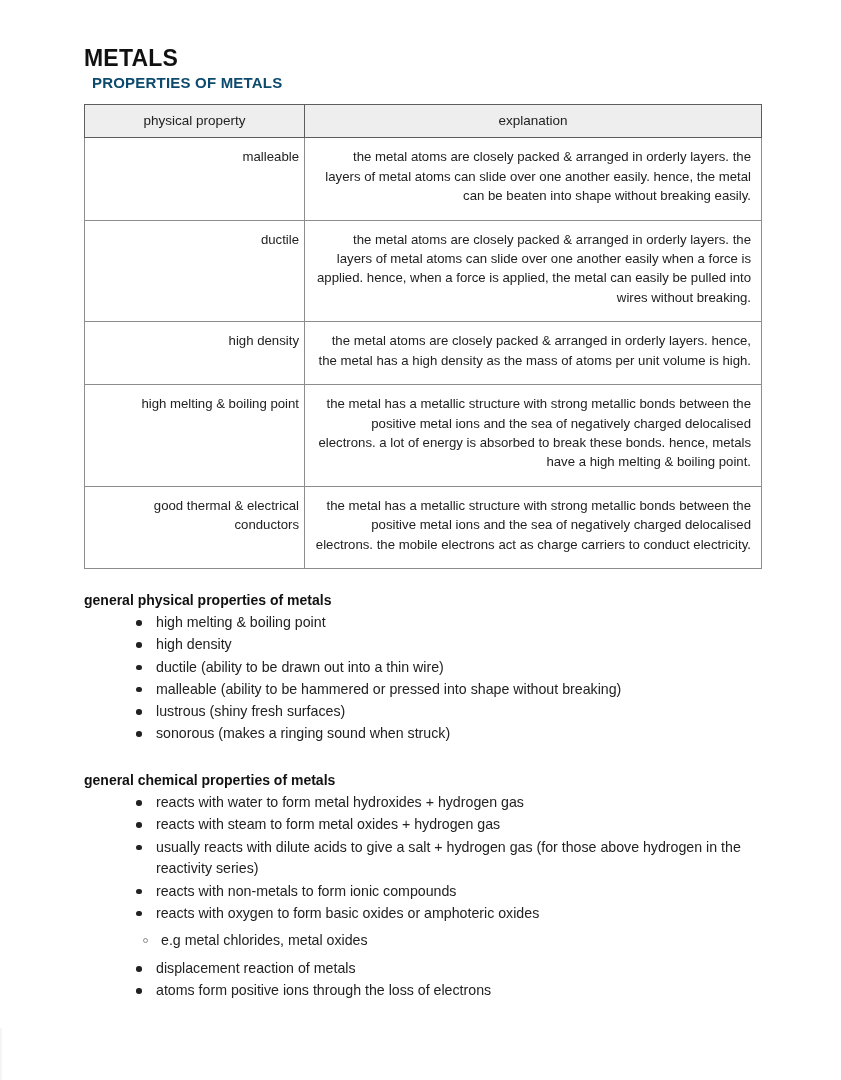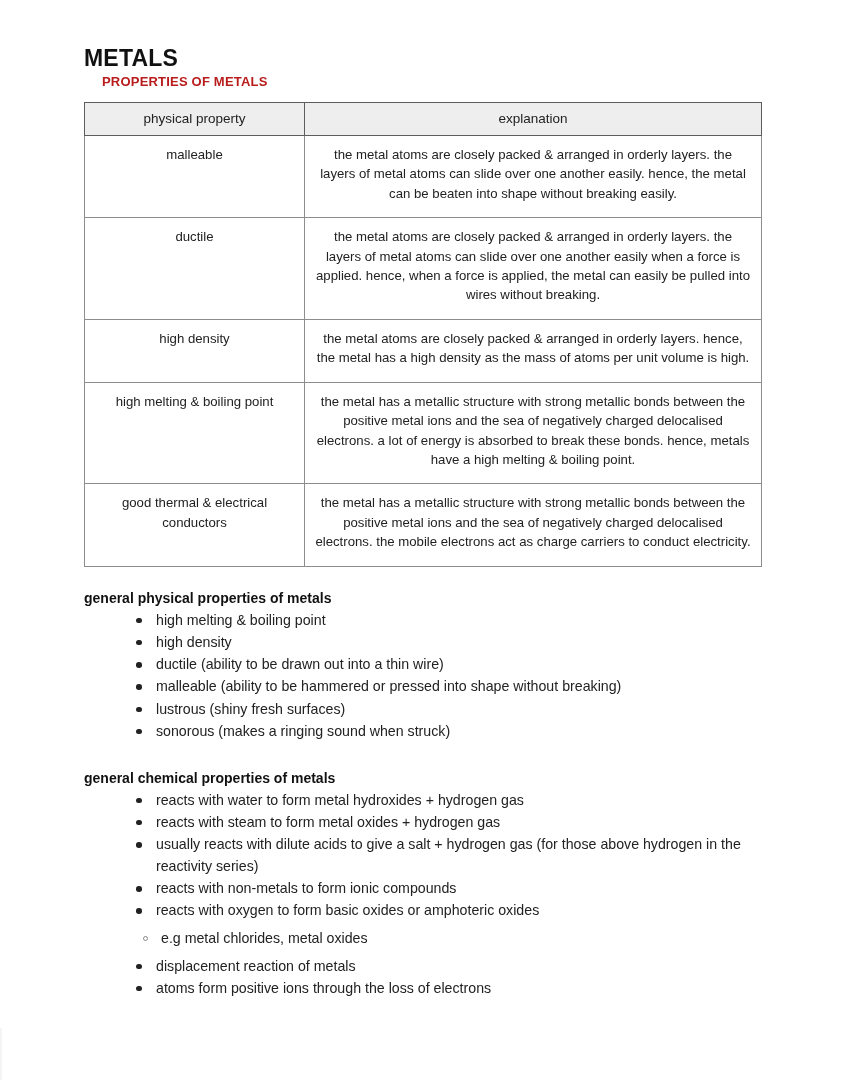--- a/index.html
+++ b/index.html
@@ -34,26 +34,26 @@
 
   h1.doc-title {
     font-size: 23px;
     font-weight: bold;
     letter-spacing: 0.2px;
     margin: 0 0 3px 0;
     line-height: 1.15;
     color: #111111;
   }
   h2.doc-subtitle {
-    font-size: 13px;
+    font-size: 15px;
     font-weight: bold;
     letter-spacing: 0.2px;
-    margin: 0 0 12px 18px;
+    margin: 0 0 12px 8px;
     line-height: 1.2;
-    color: #b91c1c;
+    color: #0c4a6e;
   }
 
   table.props {
     border-collapse: collapse;
     width: 677px;
     table-layout: fixed;
     border: 1.6px solid #3a3a3a;
   }
   table.props col.c1 { width: 220px; }
   table.props col.c2 { width: 457px; }
@@ -65,21 +65,21 @@
     font-size: 13.5px;
     color: #222222;
     text-align: center;
     padding: 8px 6px 9px 6px;
     vertical-align: middle;
   }
   table.props td {
     border: 1px solid #8d8d8d;
     font-size: 13.2px;
     color: #222222;
-    text-align: center;
+    text-align: right;
     vertical-align: top;
     padding: 9px 10px 14px 10px;
     line-height: 1.47;
   }
   table.props td.prop {
     padding-left: 5px;
     padding-right: 5px;
   }
 
   h3.section-head {

